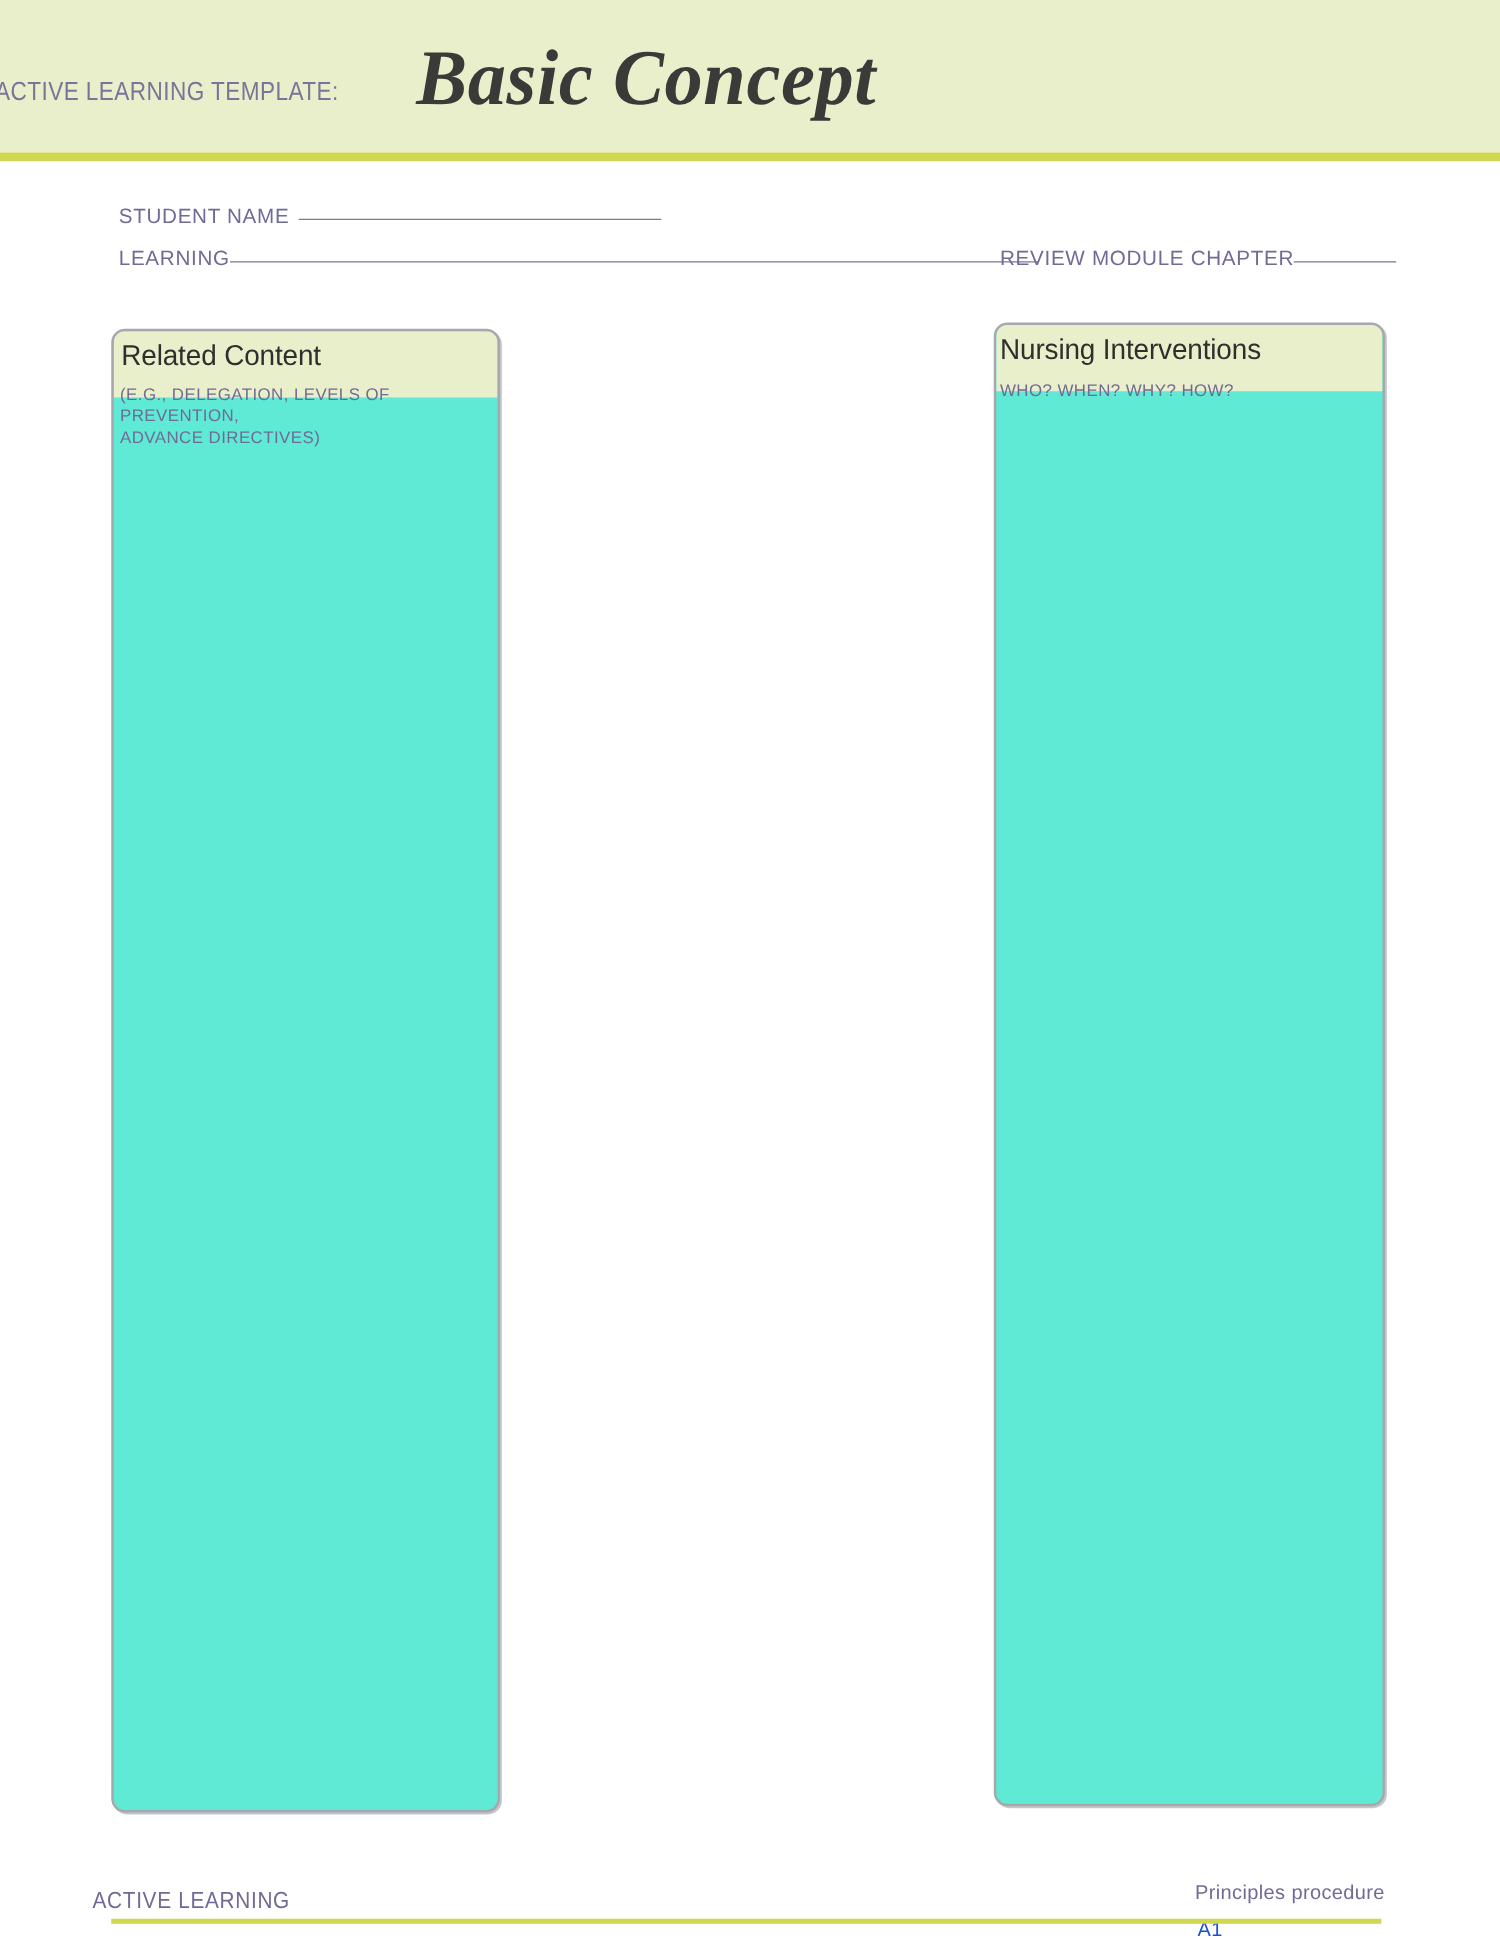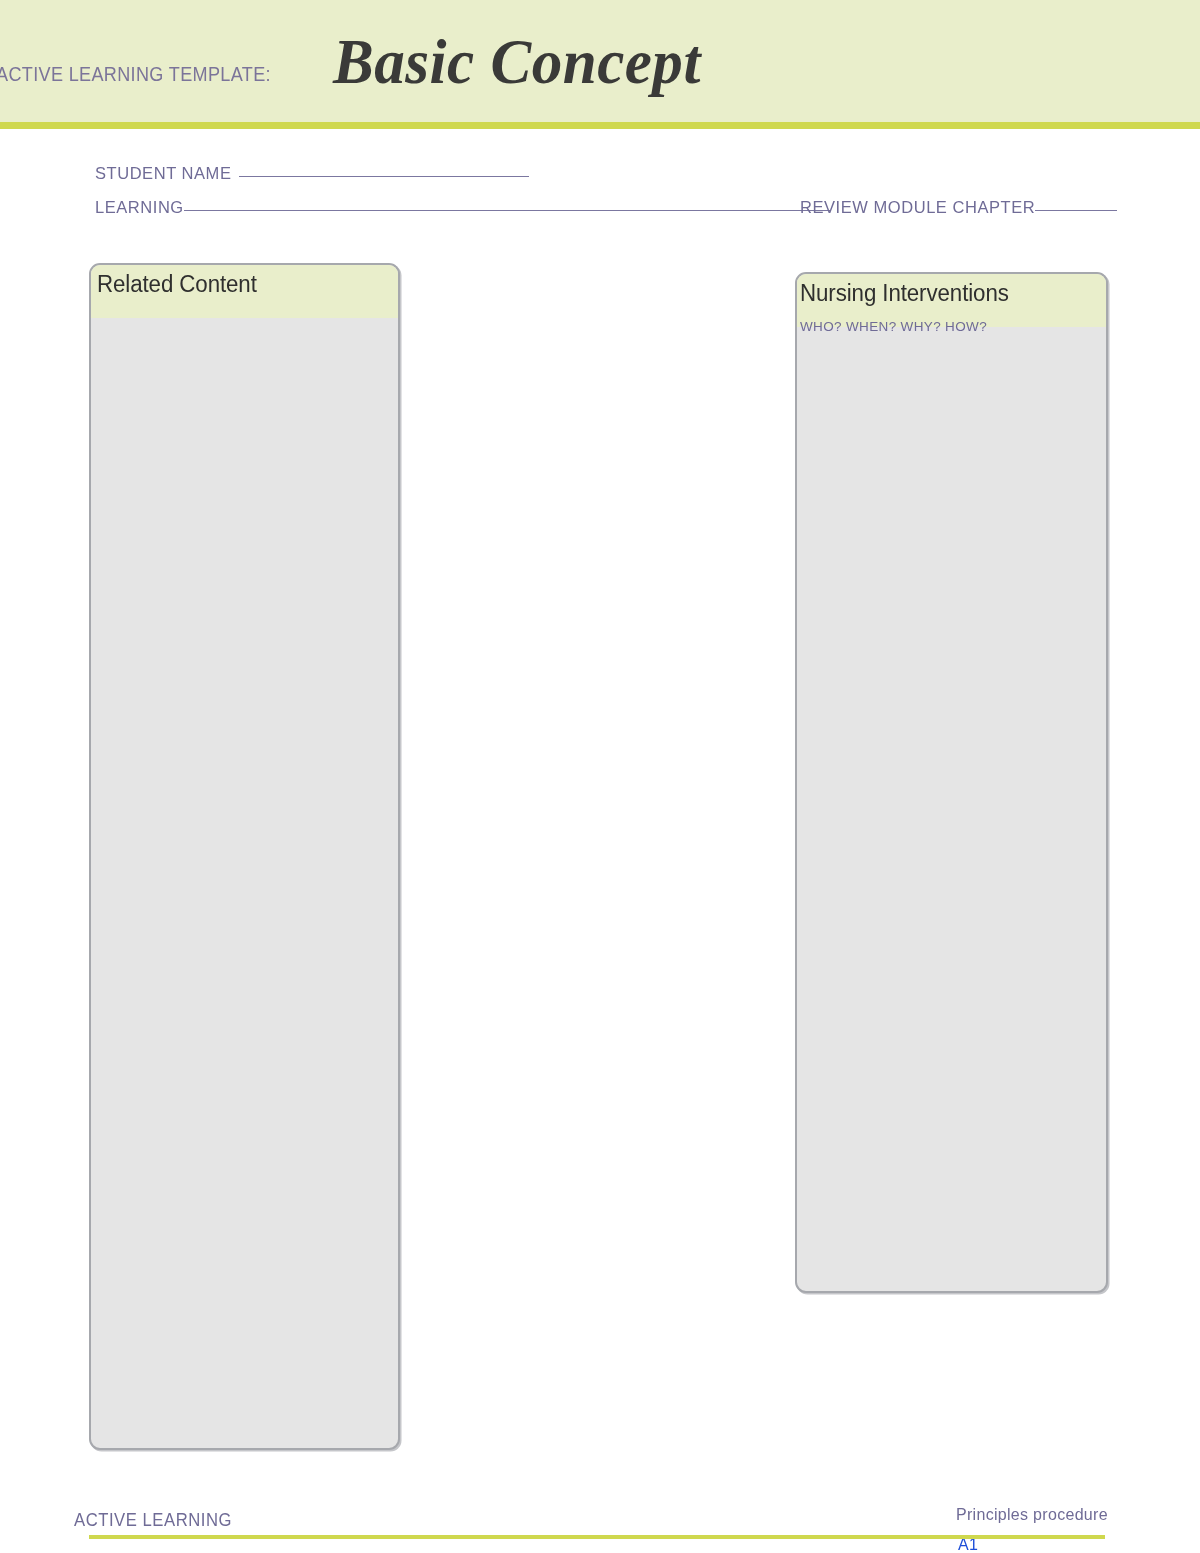--- a/index.html
+++ b/index.html
@@ -79,21 +79,21 @@
   #row-concept { left: 95px; top: 48px; }
   #row-concept .rule { width: 647px; }
   #row-review { left: 800px; top: 48px; }
   #row-review .rule { width: 82px; }
 
   
   .cols { position: absolute; left: 0; top: 0; width: 1200px; height: 1553px; }
 
   .box {
     position: absolute;
-    background: #e5e5e5;
+    background: #5eead4;
     border: 2px solid #a6a8ad;
     border-radius: 11px;
     box-sizing: border-box;
     overflow: hidden;
     box-shadow: 1.5px 1.5px 0 rgba(150,152,158,0.55);
   }
   .box-band {
     position: absolute;
     left: 0; right: 0; top: 0;
     background: #e9eecb;
@@ -124,21 +124,21 @@
   #box-related .box-band { height: 53px; }
   #box-related .box-title { left: 6px; top: 6px; }
   #box-related .box-sub  { left: 5px; top: 42px; width: 300px; }
 
   
   #box-principles { left: 437px; top: 266px; width: 330px; height: 1184px; }
   #box-principles .box-band { height: 49px; }
   #box-principles .box-title { left: 24px; top: 12px; }
 
   
-  #box-nursing { left: 795px; top: 272px; width: 313px; height: 1021px; }
+  #box-nursing { left: 795px; top: 258px; width: 313px; height: 1187px; }
   #box-nursing .box-band { height: 53px; }
   #box-nursing .box-title { left: 3px; top: 6px; }
   #box-nursing .box-sub  { left: 3px; top: 44px; width: 300px; }
 
   
   .footer-rule {
     position: absolute;
     left: 89px; top: 1535px;
     width: 1016px; height: 4px;
     background: #cfd84e;
@@ -194,20 +194,22 @@
     <span class="lbl">REVIEW MODULE CHAPTER</span><span class="rule"></span>
   </div>
 
 </div>
 
 <div class="cols">
 
   <div class="box" id="box-related">
     <div class="box-band"></div>
     <div class="box-title">Related Content</div>
+    <div class="box-sub">(E.G., DELEGATION, LEVELS OF PREVENTION,
+ADVANCE DIRECTIVES)</div>
   </div>
 
 
   <div class="box" id="box-nursing">
     <div class="box-band"></div>
     <div class="box-title">Nursing Interventions</div>
     <div class="box-sub">WHO? WHEN? WHY? HOW?</div>
   </div>
 
 </div>

